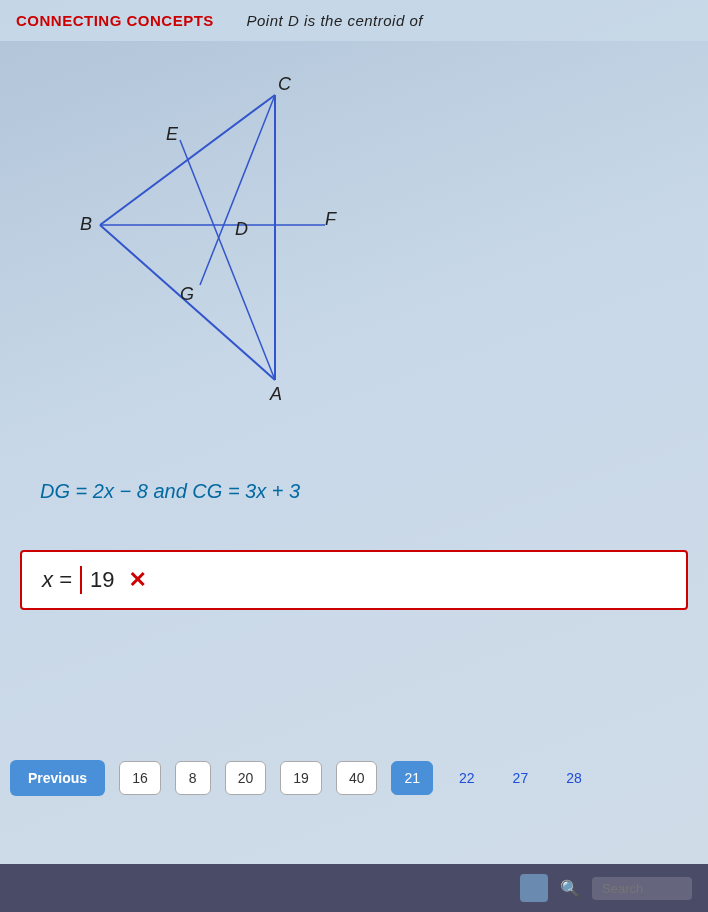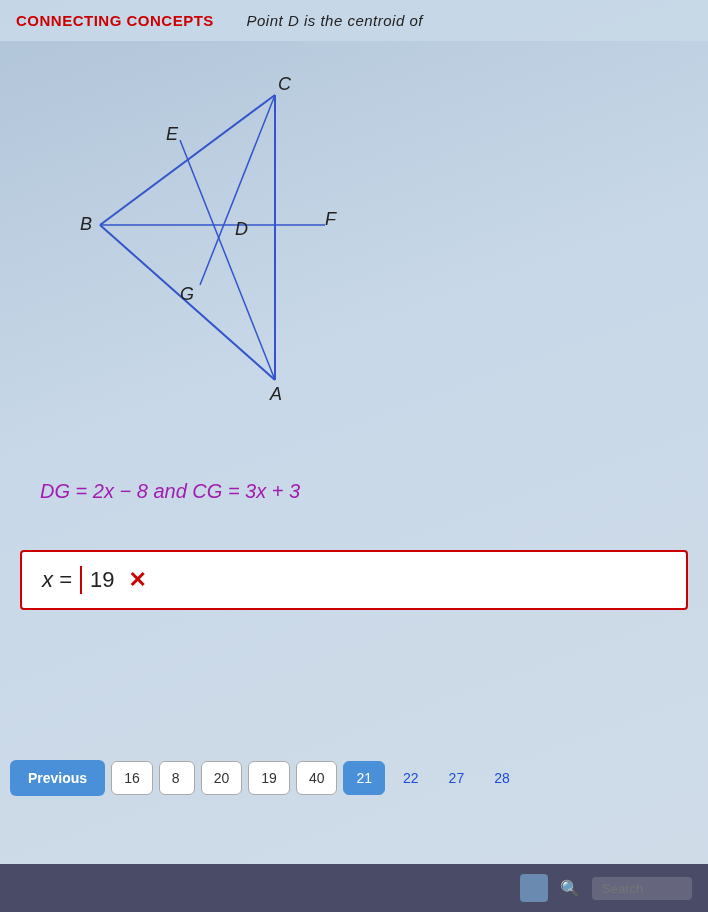--- a/index.html
+++ b/index.html
@@ -45,21 +45,21 @@
       width: 380px;
       height: 380px;
     }
 
     
     .equation {
       position: absolute;
       top: 480px;
       left: 40px;
       font-size: 20px;
-      color: #a21caf;
+      color: #0369a1;
       font-style: italic;
     }
 
     
     .answer-box {
       position: absolute;
       top: 550px;
       left: 20px;
       right: 20px;
       background: white;
@@ -93,21 +93,21 @@
     }
 
     
     .pagination {
       position: absolute;
       top: 760px;
       left: 10px;
       right: 10px;
       display: flex;
       align-items: center;
-      gap: 6px;
+      gap: 14px;
     }
     .btn-previous {
       background: #4a90d9;
       color: white;
       border: none;
       border-radius: 6px;
       padding: 10px 18px;
       font-size: 14px;
       font-weight: bold;
       cursor: pointer;
@@ -115,21 +115,21 @@
     }
     .page-btn {
       background: white;
       color: #333;
       border: 1.5px solid #aaa;
       border-radius: 6px;
       padding: 8px 12px;
       font-size: 14px;
       cursor: pointer;
       min-width: 36px;
-      text-align: left;
+      text-align: center;
     }
     .page-btn.active {
       background: #4a90d9;
       color: white;
       border-color: #4a90d9;
       font-weight: normal;
     }
     .page-btn.plain {
       background: transparent;
       border: none;

